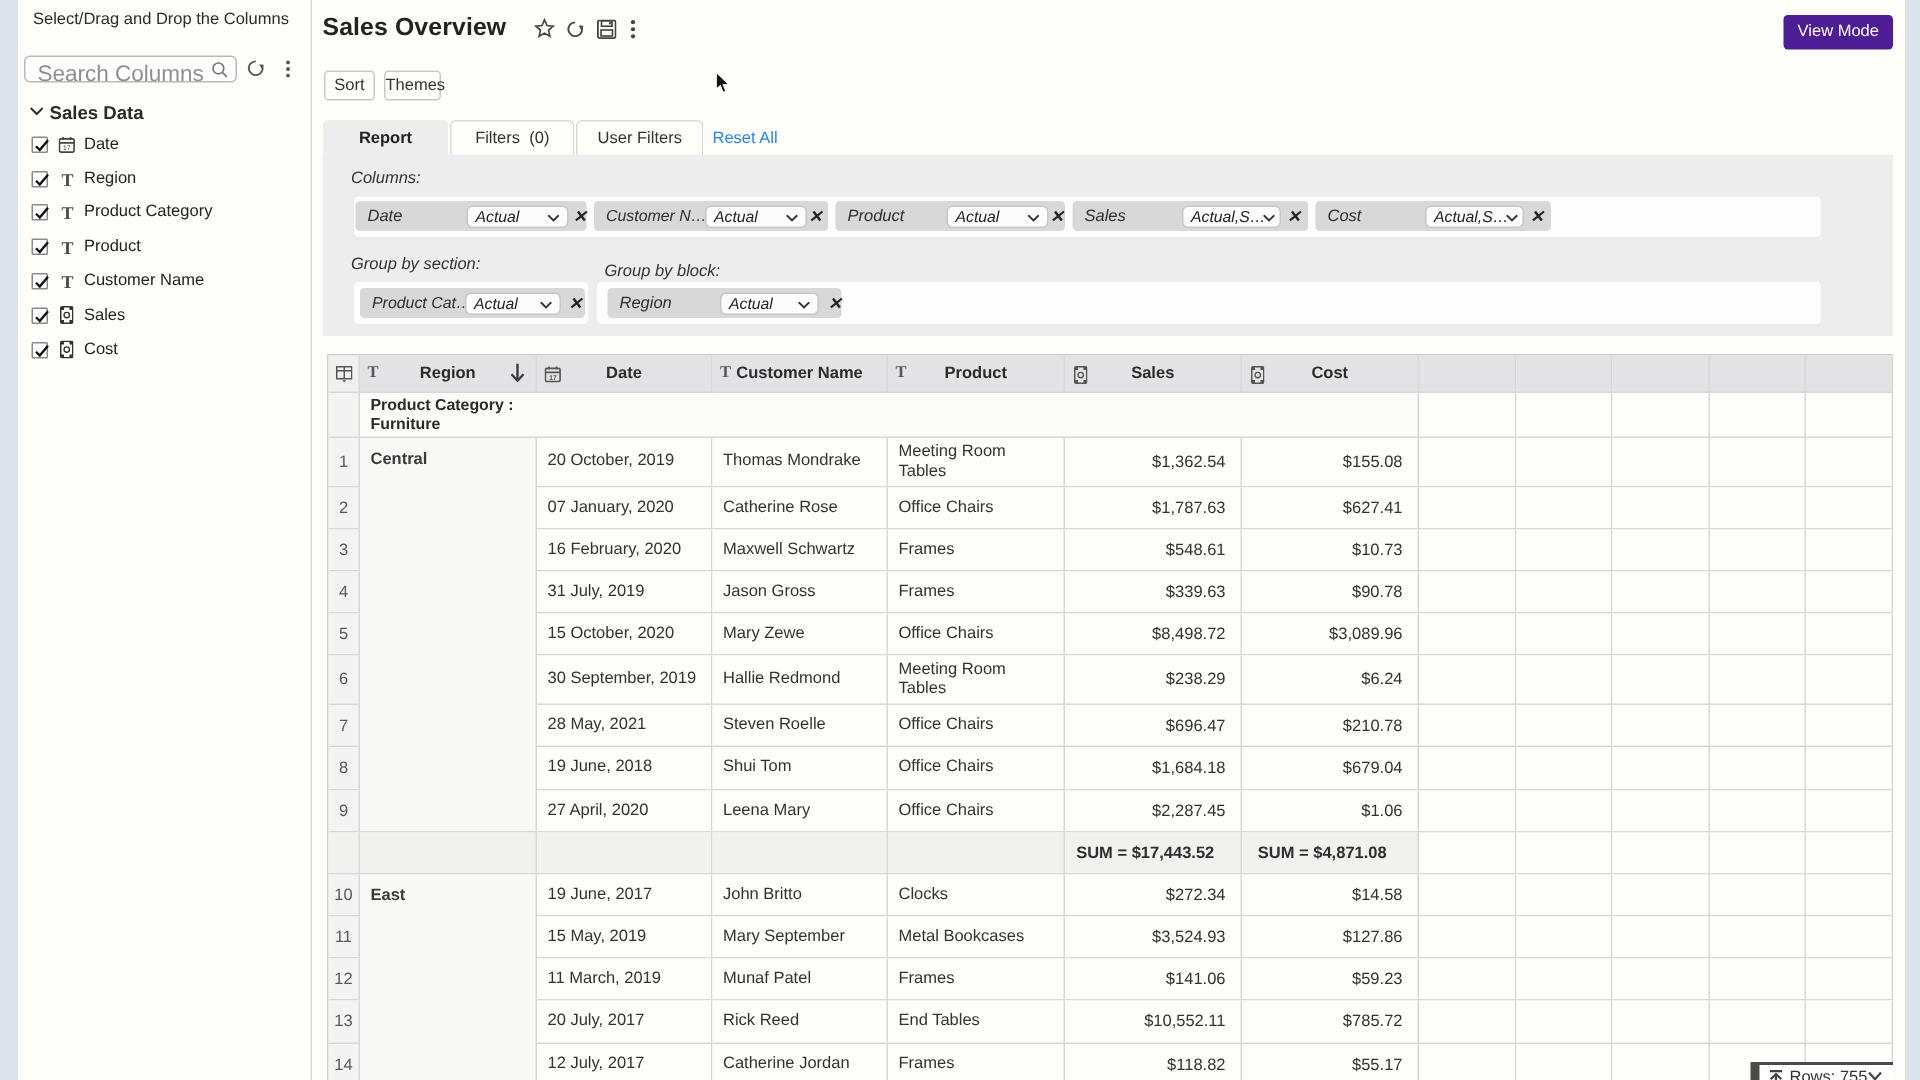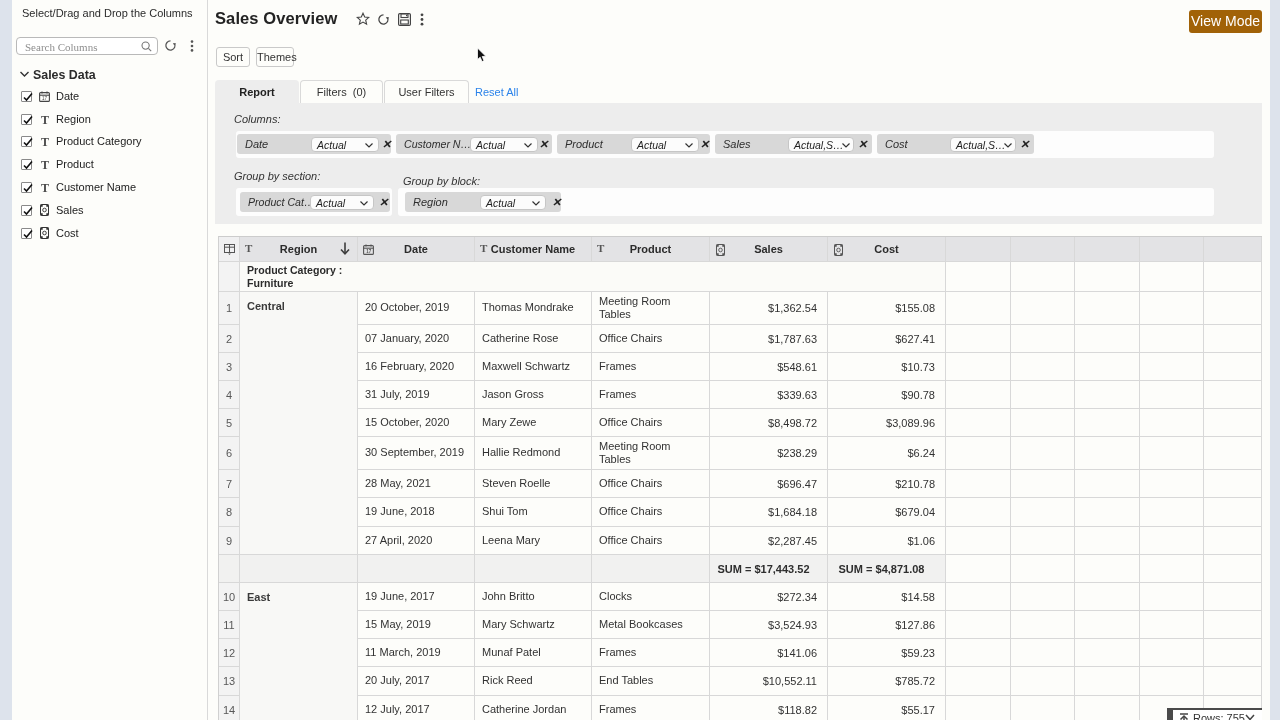--- a/index.html
+++ b/index.html
@@ -9,29 +9,29 @@
   svg { display:block; }
 
   
   #lrail { left:0; top:0; width:12px; height:720px; background:#dde3ec; }
   #rrail { left:1270px; top:0; width:10px; height:720px; background:#dde3ec; }
 
   
   #sidebar { left:12px; top:0; width:196px; height:720px; background:#fdfdfa; border-right:1px solid #d9d9d9; }
   #sbtitle { position:absolute; left:10px; top:7px; font-size:11px; color:#2b2b2b; white-space:nowrap; }
   #searchbox { position:absolute; left:4px; top:37px; width:142px; height:18px; border:1px solid #b9b9b9; border-radius:4px; background:#fff; }
-  #searchbox span { position:absolute; left:8px; top:3px; font-size:11px; color:#8e8e8e;font-family:Liberation Serif, serif; }
+  #searchbox span { position:absolute; left:8px; top:3px; font-size:15px; color:#8e8e8e; }
   .sditem { position:absolute; font-size:11px; color:#222; }
   .cbx { position:absolute; width:11px; height:11px; border:1px solid #8a8a8a; border-radius:1px; background:#fff; }
   .ticon { position:absolute; font-family:"Liberation Serif", serif; font-size:12px; color:#4a4a4a; font-weight:bold; }
 
   
   #pagetitle { left:215px; top:9px; font-size:16.5px; font-weight:bold; color:#232323; letter-spacing:0.1px; }
   .btn { position:absolute; border:1px solid #c9c9c9; border-radius:3px; background:#fdfdfa; font-size:11px; color:#333; text-align:center; }
-  #viewmode { left:1189px; top:10px; width:73px; height:23px; background:#a16207; border-radius:3px; color:#fff; font-size:14px; text-align:center; line-height:23px; }
+  #viewmode { left:1189px; top:10px; width:73px; height:23px; background:#4c1d95; border-radius:3px; color:#fff; font-size:11px; text-align:center; line-height:23px; }
 
   
   .tab { position:absolute; top:80px; height:24px; border:1px solid #d9d9d9; border-bottom:none; border-radius:4px 4px 0 0; background:#fdfdfa; font-size:11px; color:#333; text-align:center; line-height:23px; }
   #tab-report { left:215px; width:84px; background:#ededed; border-color:#ededed; font-weight:bold; color:#222; }
   #resetall { left:475px; top:86px; font-size:11px; color:#2b83ea; }
 
   
   #cfg { left:215px; top:103px; width:1047px; height:121px; background:#ededed;font-style:italic; }
   .cfglabel { position:absolute; font-size:11px; color:#333; }
   .cfgbar { position:absolute; background:#fdfdfd; border-radius:3px; }
@@ -475,21 +475,21 @@
   <td class="money">$14.58</td>
   <td class="blank"></td>
           <td class="blank"></td>
           <td class="blank"></td>
           <td class="blank"></td>
           <td class="blank"></td>
 </tr>
 <tr style="height:28px">
   <td class="num">11</td>
   <td class="txt">15 May, 2019</td>
-  <td class="txt">Mary Schwartz</td>
+  <td class="txt">Mary September</td>
   <td class="txt">Metal Bookcases</td>
   <td class="money">$3,524.93</td>
   <td class="money">$127.86</td>
   <td class="blank"></td>
           <td class="blank"></td>
           <td class="blank"></td>
           <td class="blank"></td>
           <td class="blank"></td>
 </tr>
 <tr style="height:28px">

